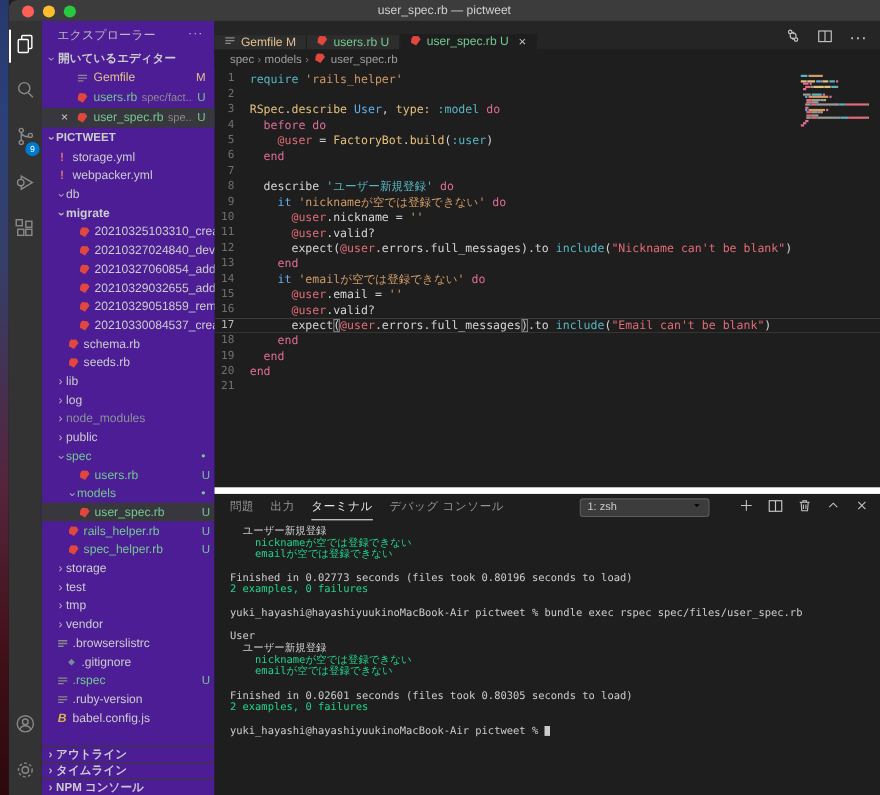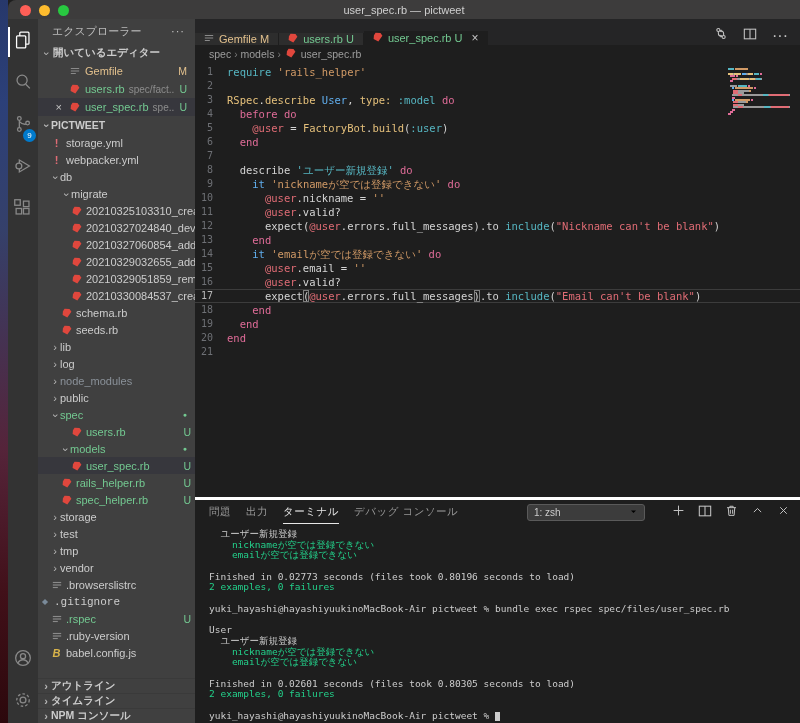--- a/index.html
+++ b/index.html
@@ -19,21 +19,21 @@
   
   .activitybar { width:30px; background:#333333; flex:none; display:flex; flex-direction:column; align-items:stretch; padding-top:2px; }
   .ab-item { height:42px; position:relative; display:flex; align-items:center; justify-content:center; }
   .ab-item svg { stroke:#898989; fill:none; stroke-width:1.4; }
   .ab-item.active svg { stroke:#ffffff; }
   .ab-item.active::before { content:""; position:absolute; left:0; top:6px; bottom:6px; width:2px; background:#fff; }
   .ab-badge { position:absolute; right:2px; bottom:5px; min-width:13px; height:13px; border-radius:8px;
     background:#007acc; color:#fff; font-size:8px; display:flex; align-items:center; justify-content:center; }
   .ab-spacer { flex:1; }
   
-  .sidebar { width:157px; background:#404040; flex:none; display:flex; flex-direction:column; color:#cccccc; font-size:11px; min-height:0; }
+  .sidebar { width:157px; background:#4c1d95; flex:none; display:flex; flex-direction:column; color:#cccccc; font-size:11px; min-height:0; }
   .sb-header { height:24px; flex:none; display:flex; align-items:center; justify-content:space-between; padding:0 10px 0 14px; color:#bbbbbb; }
   .sb-header .dots { color:#c5c5c5; letter-spacing:1px; }
   .sec-label { font-weight:bold; font-size:10.5px; color:#cccccc; }
   .oe-header { height:19px; flex:none; display:flex; align-items:center; gap:2px; padding-left:3px; }
   .chev { display:inline-block; width:10px; color:#b5b5b5; font-size:11px; transform-origin:50% 55%; text-align:center; flex:none; }
   .chev.open { transform:rotate(90deg); }
   .oe-row { height:18px; flex:none; display:flex; align-items:center; gap:4px; padding-right:4px; position:relative; }
   .oe-row .gutter { width:26px; flex:none; display:flex; justify-content:flex-end; padding-right:2px; color:#c5c5c5; }
   .oe-row.selected { background:#37373d; }
   .oe-row .fname { white-space:nowrap; }
@@ -63,21 +63,21 @@
   .cline.cur { box-shadow: inset 0 1px 0 #3c3c3c, inset 0 -1px 0 #3c3c3c; }
   .lnum { width:32px; flex:none; text-align:right; padding-right:14px; color:#6e7075; font-size:10px; }
   .ctext { white-space:pre; }
   .t-def{color:#d4d4d4;} .t-cyan{color:#56b6c2;} .t-blue{color:#61afef;} .t-yellow{color:#e5c07b;}
   .t-pink{color:#e06c98;} .t-red{color:#e06c75;} .t-orange{color:#d19a66;}
   .brk { outline:1px solid #7e7e7e; outline-offset:-1px; }
   .minimap { position:absolute; right:10px; top:5px; width:62px; }
   .mm-row { height:2px; margin-bottom:0.4px; display:flex; }
   .mm-row span { height:2px; display:inline-block; }
   
-  .panel { height:226px; flex:none; border-top:3px solid #ffffff; display:flex; flex-direction:column; background:#1e1e1e; }
+  .panel { height:280px; flex:none; border-top:6px solid #ffffff; display:flex; flex-direction:column; background:#1e1e1e; }
   .panel-header { height:24px; flex:none; display:flex; align-items:center; padding:0 10px 0 14px; gap:15px; }
   .ptab { font-size:10.5px; color:#969696; height:24px; display:flex; align-items:center; letter-spacing:0.5px; border-bottom:1px solid transparent; white-space:nowrap; }
   .ptab.active { color:#e7e7e7; border-bottom-color:#e7e7e7; }
   .shell-select { margin-left:auto; width:118px; height:17px; background:#3c3c3c; border:1px solid #5a5a5a; border-radius:3px;
     display:flex; align-items:center; justify-content:space-between; padding:0 6px; font-size:10px; color:#cccccc; }
   .panel-icons { display:flex; align-items:center; gap:13px; padding-left:12px; color:#c5c5c5; font-size:12px; }
   .panel-icons svg { stroke:#c5c5c5; fill:none; stroke-width:1.2; }
   .terminal { flex:1; padding:5px 0 0 14px; font-family:"DejaVu Sans Mono", monospace; font-size:9.5px; line-height:10.7px; overflow:hidden; }
   .tline { white-space:pre; height:10.7px; }
   .tm-white{color:#cccccc;margin-top:44px;} .tm-green{color:#23d18b;}
@@ -211,21 +211,21 @@
           <div class="trow" style="padding-left: 12px;">
             <span class="ficon">
               <span style="color:#e06c75;font-weight:bold;font-size:11px">!</span>
             </span>
             <span>webpacker.yml</span>
           </div>
           <div class="trow" style="padding-left: 12px;">
             <span class="chev open">›</span>
             <span>db</span>
           </div>
-          <div class="trow" style="padding-left: 23px;">
+          <div class="trow" style="padding-left: 12px; font-weight: bold;">
             <span class="chev open">›</span>
             <span>migrate</span>
           </div>
           <div class="trow" style="padding-left: 32px;">
             <span class="ficon">
               <svg width="10" height="10" viewBox="0 0 16 16">
                 <path fill="#e0473d" d="M4 1 L12 1.5 L15 6 L8.5 15 L1 11 L1.5 5 Z"></path>
               </svg>
             </span>
             <span>20210325103310_creat...</span>
@@ -369,21 +369,21 @@
               <svg width="10" height="10" viewBox="0 0 12 12">
                 <g stroke="#8a8a8a" stroke-width="1.4">
                   <line x1="1" y1="3" x2="11" y2="3"></line>
                   <line x1="1" y1="6" x2="11" y2="6"></line>
                   <line x1="1" y1="9" x2="7" y2="9"></line>
                 </g>
               </svg>
             </span>
             <span>.browserslistrc</span>
           </div>
-          <div class="trow" style="padding-left: 0; font-family: Liberation Mono, monospace;">
+          <div class="trow" style="padding-left: 20px;">
             <span class="ficon">
               <svg width="10" height="10" viewBox="0 0 16 16">
                 <rect x="4.5" y="4.5" width="7" height="7" transform="rotate(45 8 8)" fill="#7a8a99"></rect>
               </svg>
             </span>
             <span>.gitignore</span>
           </div>
           <div class="trow" style="padding-left: 12px;">
             <span class="ficon">
               <svg width="10" height="10" viewBox="0 0 12 12">

